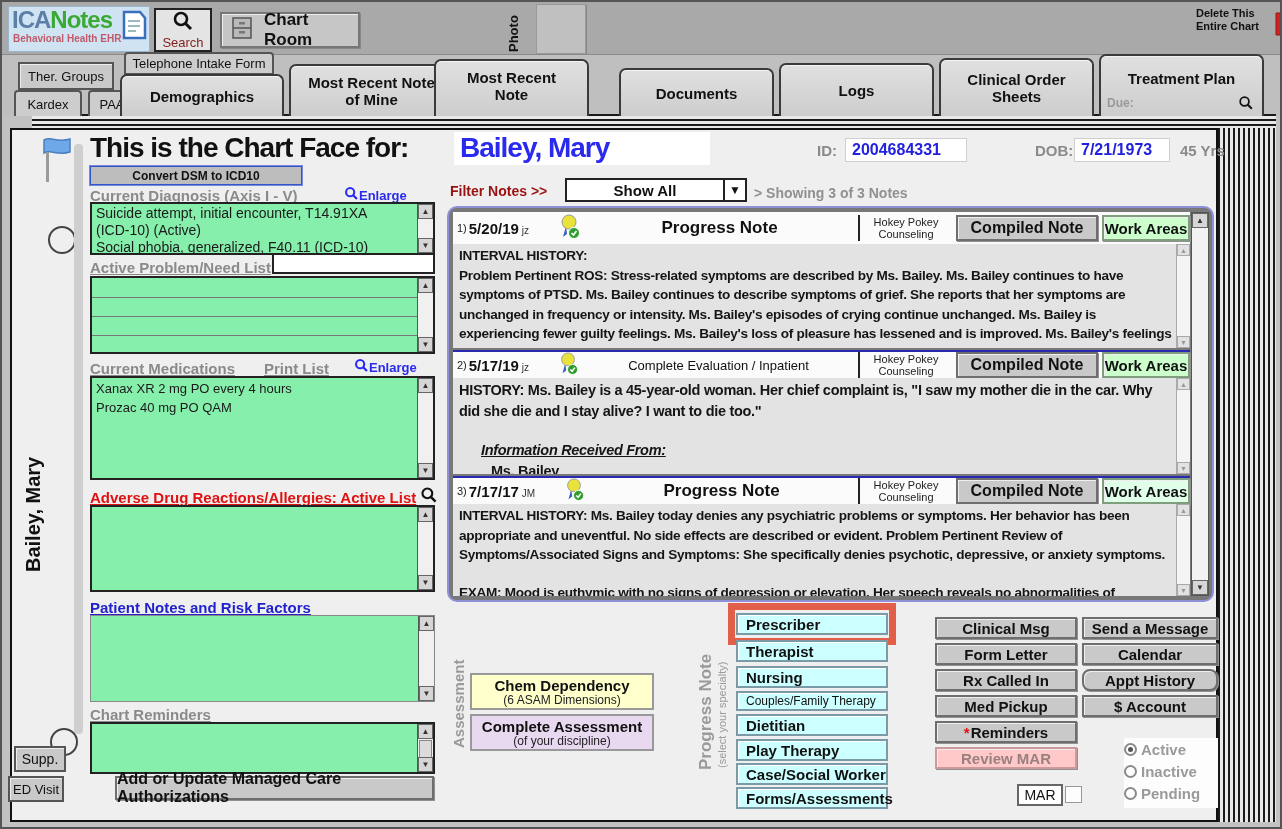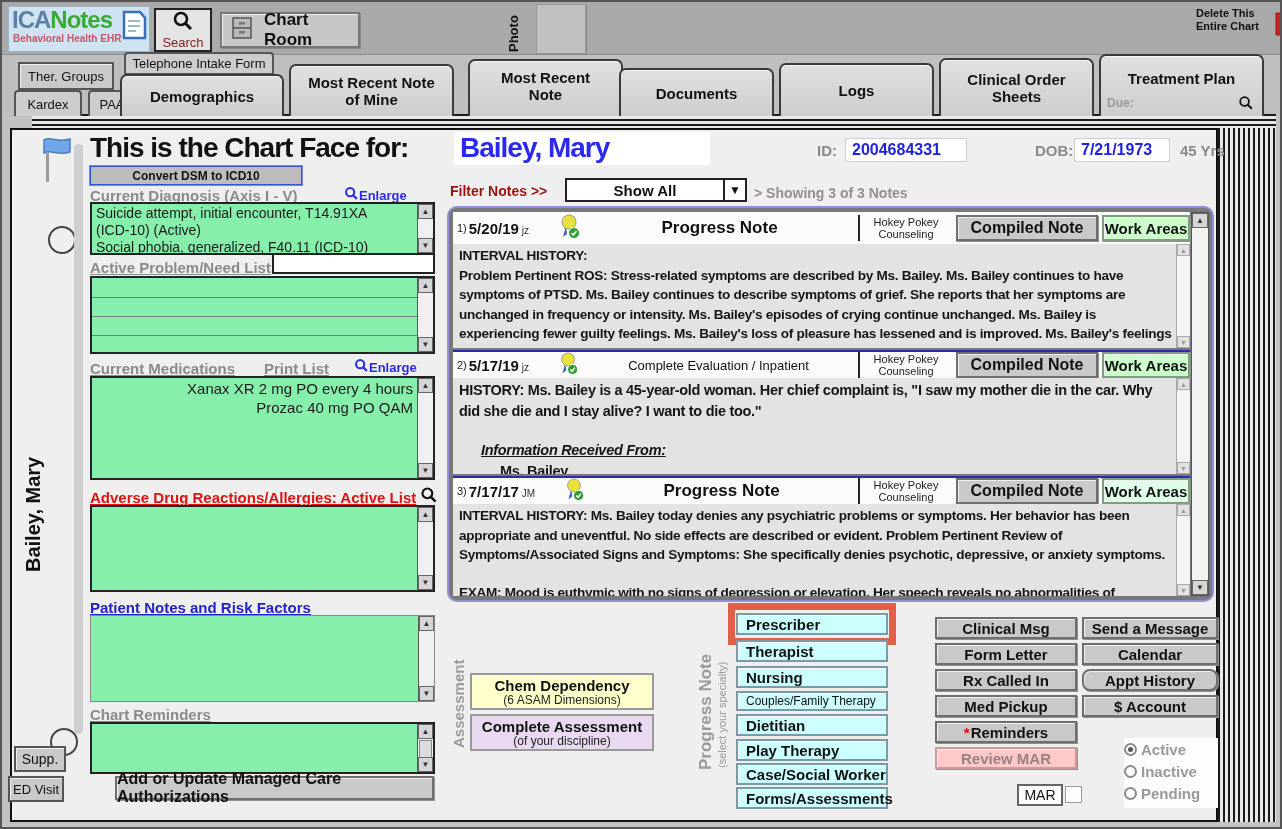--- a/index.html
+++ b/index.html
@@ -92,21 +92,21 @@
   .n-div{width:2px;height:26px;background:#222;}
   .n-agency{width:92px;font-size:11px;color:#222;text-align:center;line-height:12px;}
   .compiled{width:142px;height:26px;font-size:16px;margin-left:4px;}
   .work{width:88px;height:26px;font-size:15px;margin-left:4px;background:#ccffcc;border:2px solid #7e9e7e;}
   .work.lt{background:#e0ffe9;}
   .note-body{position:absolute;left:4px;width:737px;background:#e3e3e3;overflow:hidden;}
   .nb-text{position:absolute;left:6px;top:2px;right:18px;font-size:13.6px;font-weight:bold;color:#151515;
            letter-spacing:-0.3px;line-height:1.44;}
   .nb-text .blank{height:18px;}
   .nb-text .hd{font-style:italic;text-decoration:underline;margin-left:22px;}
-  .nb-text .in{margin-left:41px;text-decoration:underline;}
+  .nb-text .in{margin-left:32px;text-decoration:underline;}
   .mini-sb{position:absolute;top:0;right:0;width:14px;bottom:0;background:#f4f4f4;border-left:1px solid #aaa;}
   .msb{position:absolute;left:0;width:13px;height:12px;background:#e2e2e2;border:1px solid #aaa;
        font-size:7px;color:#999;text-align:center;line-height:11px;}
   .msb.up{top:0;} .msb.dn{bottom:0;}
   .msb.up::before{content:"▲";} .msb.dn::before{content:"▼";}
   
   .vlabel{font-weight:bold;color:#9a9a9a;}
   .assess-btn{left:468px;width:184px;background:#ffffcc;border:2px solid #999;text-align:center;
               cursor:pointer;color:#111;}
   .assess-btn .l1{font-size:15px;font-weight:bold;line-height:17px;}
@@ -205,21 +205,21 @@
   <div class="abs tab-sm" style="left:86px;top:88px;width:48px;height:26px;border-bottom:none;">
       <span>PAA</span>
     </div>
 
   <div class="abs tab" style="left:118px;top:72px;width:164px;height:42px;">
       <span>Demographics</span>
     </div>
   <div class="abs tab" style="left:287px;top:62px;width:165px;height:52px;padding:0 14px;">
       <span>Most Recent Note of Mine</span>
     </div>
-  <div class="abs tab" style="left:466px;top:57px;width:155px;height:57px;padding:0 24px;align-items:flex-start;padding-top:8px;">
+  <div class="abs tab" style="left:432px;top:57px;width:155px;height:57px;padding:0 24px;align-items:flex-start;padding-top:8px;">
       <span>Most Recent Note</span>
     </div>
   <div class="abs tab" style="left:617px;top:66px;width:155px;height:48px;">
       <span>Documents</span>
     </div>
   <div class="abs tab" style="left:777px;top:61px;width:155px;height:53px;">
       <span>Logs</span>
     </div>
   <div class="abs tab" style="left:937px;top:56px;width:155px;height:58px;padding:0 20px;">
       <span>Clinical Order Sheets</span>
@@ -293,21 +293,21 @@
   <div class="abs seclbl" style="left:88px;top:358px;">Current Medications</div>
   <div class="abs seclbl" style="left:262px;top:358px;">Print List</div>
   <div class="abs enlarge" style="left:352px;top:356px;">
     <span><svg width="15" height="15" viewBox="0 0 22 22">
           <circle cx="9" cy="9" r="6" fill="none" stroke="#2a2aee" stroke-width="3"></circle>
           <line x1="13.5" y1="13.5" x2="19" y2="19" stroke="#2a2aee" stroke-width="3.4"></line>
         </svg></span>
     <span>Enlarge</span>
   </div>
   <div class="abs listbox" style="left:88px;top:374px;width:345px;height:104px;">
-    <div class="lb-text" style="font-size:15px;line-height:19px;text-align:right;">
+    <div class="lb-text" style="font-size:13px;line-height:19px;">
       <div>Xanax XR 2 mg PO every 4 hours</div>
       <div>Prozac 40 mg PO QAM</div>
     </div>
     <div class="vsb">
         <span class="sb-btn sb-up"></span>
         <span class="sb-btn sb-dn"></span>
       </div>
   </div>
 
   <div class="abs seclbl red" style="left:88px;top:487px;">Adverse Drug Reactions/Allergies:  Active List</div>

